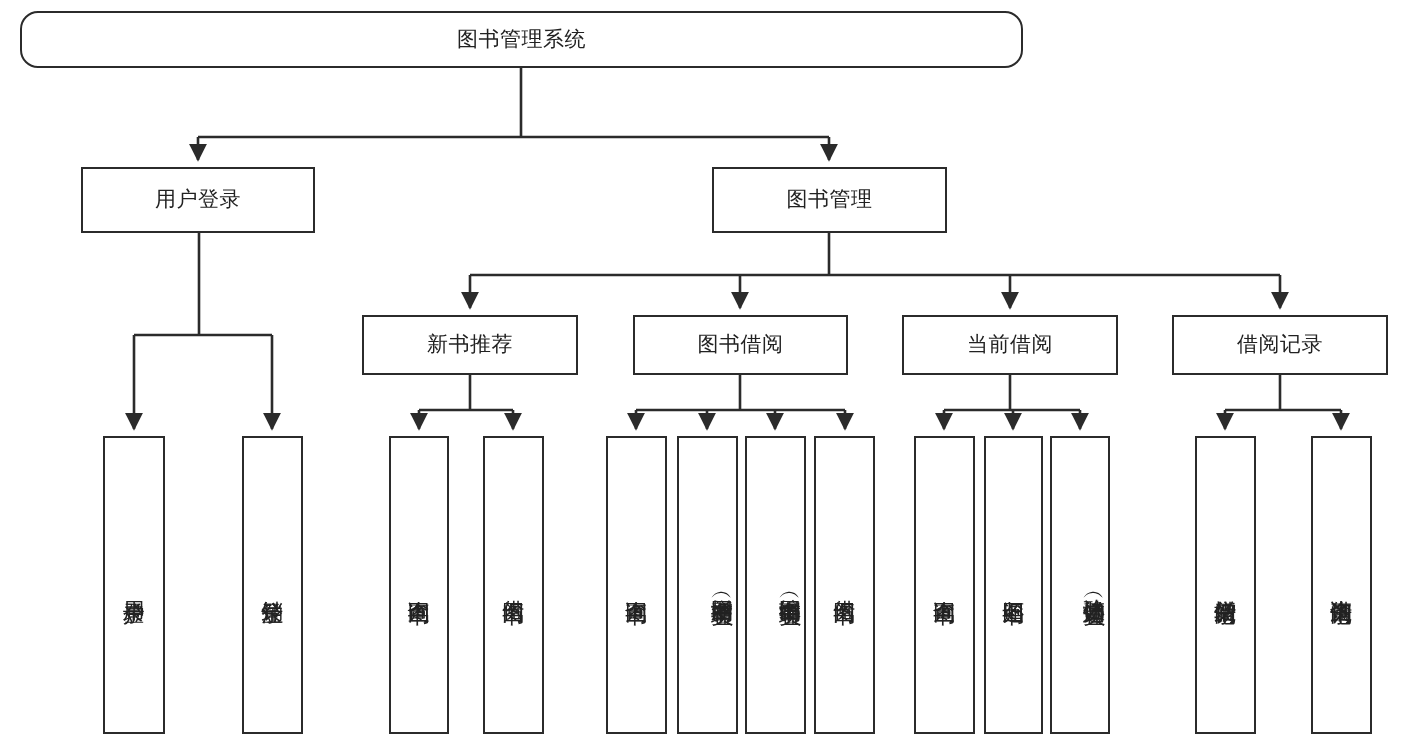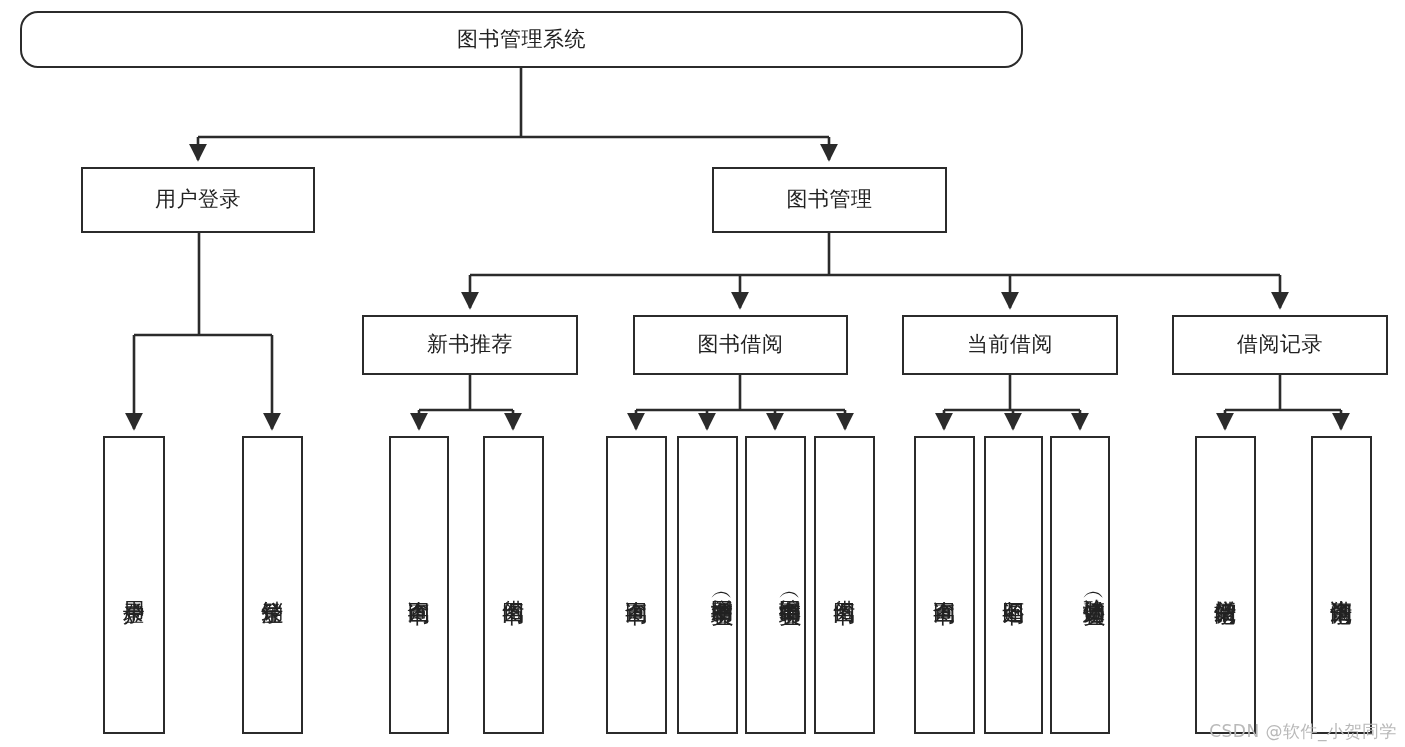--- a/index.html
+++ b/index.html
@@ -179,14 +179,13 @@
   <div class="node vert toptext" style="left:1050px; top:436px; width:60px; height:298px;">
     <span class="node-label">确认归还（管理员）</span>
   </div>
   <div class="node vert" style="left:1195px; top:436px; width:61px; height:298px;">
     <span class="node-label">新增借阅记录</span>
   </div>
   <div class="node vert" style="left:1311px; top:436px; width:61px; height:298px;">
     <span class="node-label">查询借阅记录</span>
   </div>
 
-  <div id="watermark">CSDN @软件_小贺同学</div>
 </div>
 
 </body></html>

